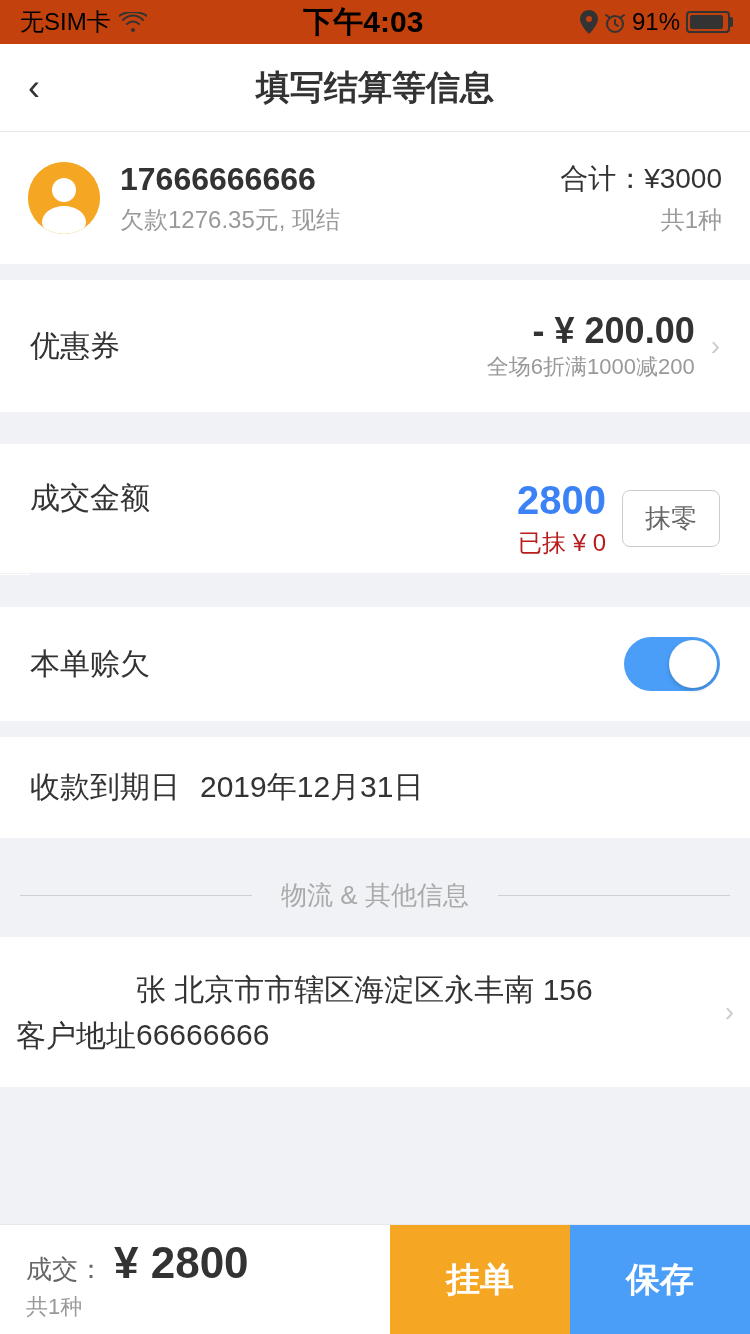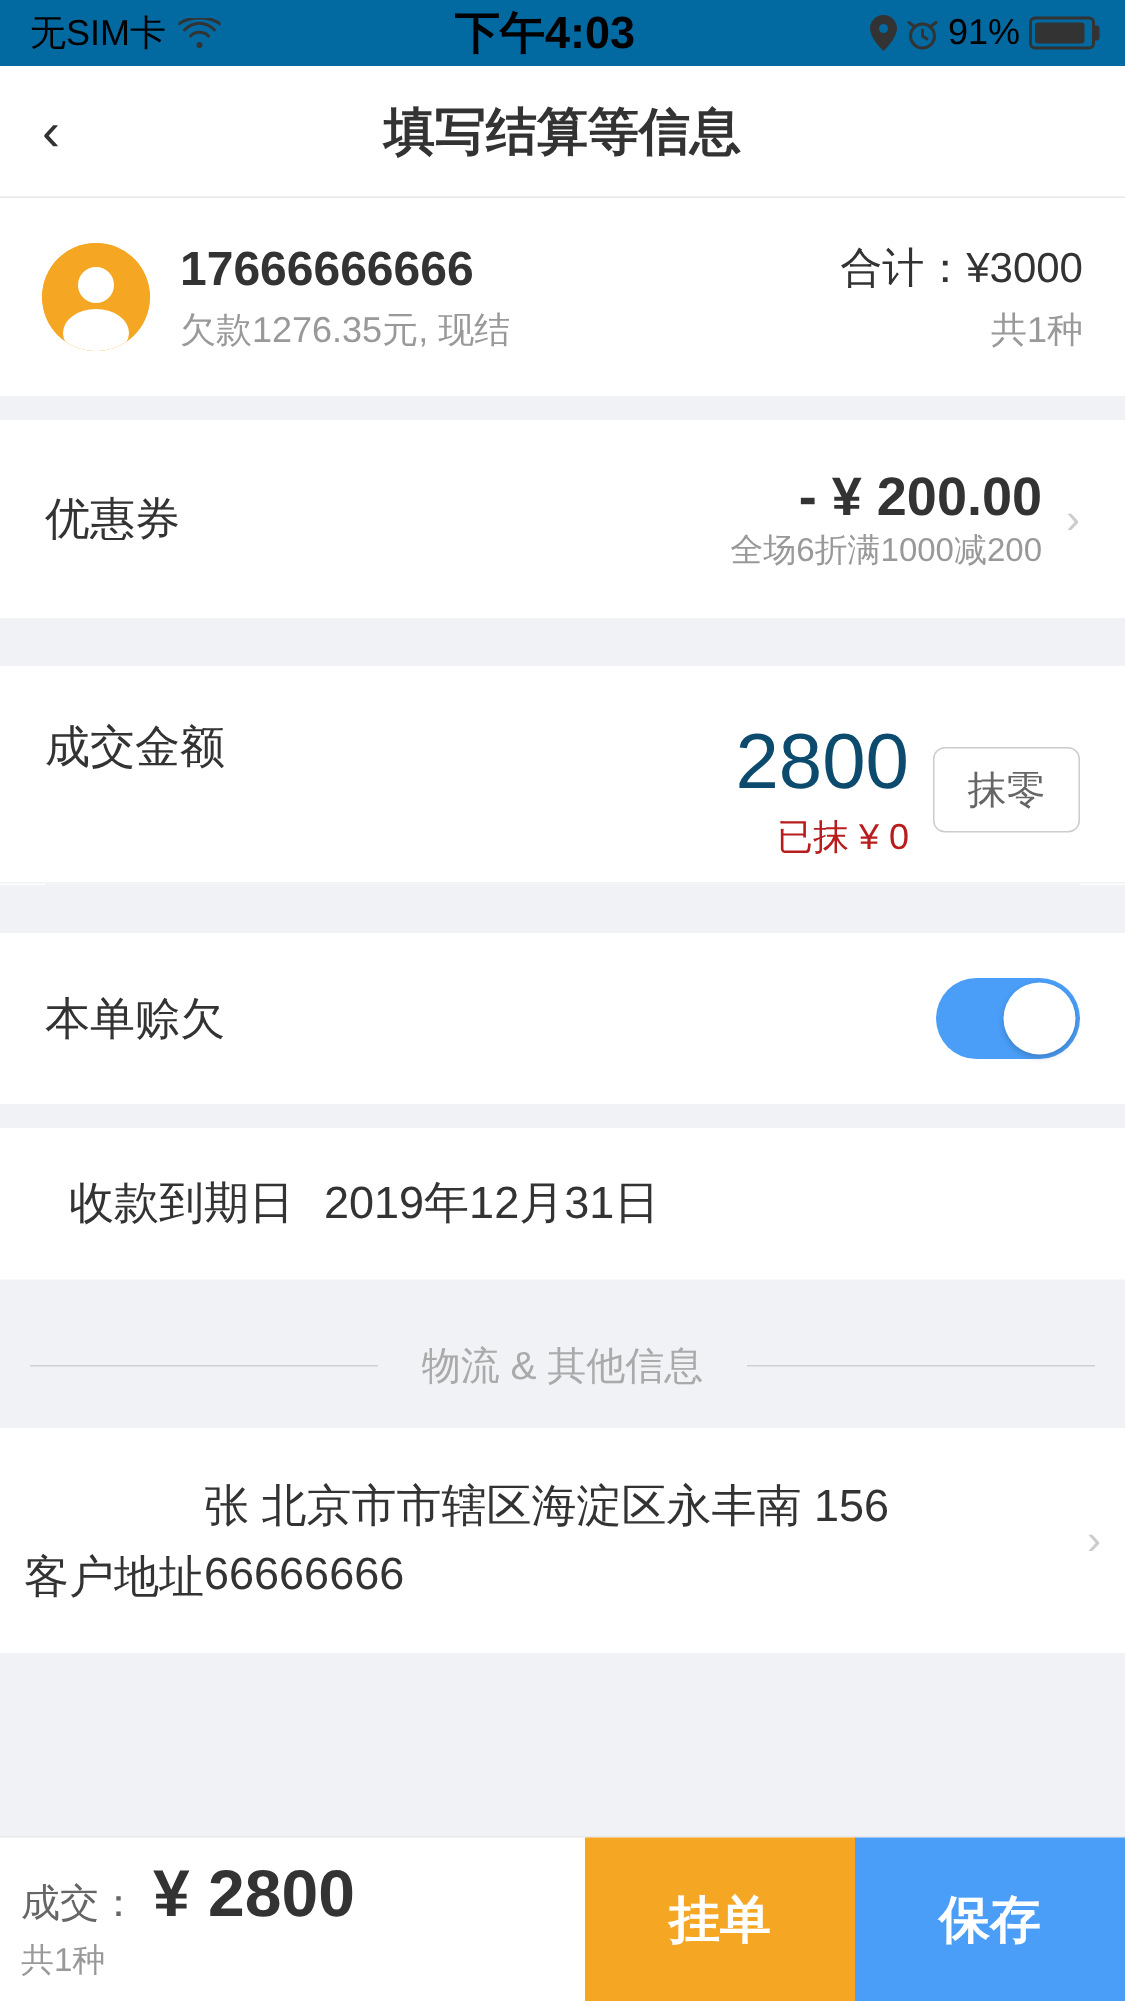--- a/index.html
+++ b/index.html
@@ -8,21 +8,21 @@
       font-family: -apple-system, 'PingFang SC', 'Helvetica Neue', sans-serif;
       background: #f0f2f5;
       width: 750px;
       min-height: 1334px;
       overflow-x: hidden;
       font-size: 28px;
     }
 
     
     .status-bar {
-      background: #0369a1;
+      background: #c2410c;
       height: 44px;
       display: flex;
       align-items: center;
       justify-content: space-between;
       padding: 0 20px;
       font-size: 26px;
       font-weight: 500;
     }
     .status-left {
       display: flex;
@@ -190,23 +190,23 @@
       font-size: 22px;
       color: #999;
     }
     .chevron-right {
       color: #ccc;
       font-size: 28px;
     }
 
     
     .amount-value {
-      font-size: 52px;
-      font-weight: 400;
-      color: #0c4a6e;
+      font-size: 40px;
+      font-weight: 700;
+      color: #3b82f6;
     }
     .round-btn {
       border: 1px solid #ccc;
       border-radius: 8px;
       padding: 10px 22px;
       font-size: 26px;
       color: #666;
       background: #fff;
       cursor: pointer;
     }
@@ -247,21 +247,21 @@
       border-radius: 50%;
       position: absolute;
       top: 3px;
       right: 3px;
       box-shadow: 0 2px 4px rgba(0,0,0,0.2);
     }
 
     
     .due-date-row {
       background: #fff;
-      padding: 30px 46px;
+      padding: 30px 30px;
       display: flex;
       align-items: center;
       gap: 20px;
       margin-bottom: 16px;
     }
     .due-label {
       font-size: 30px;
       color: #333;
     }
     .due-value {
@@ -329,21 +329,21 @@
       background: #fff;
       display: flex;
       align-items: stretch;
       border-top: 1px solid #e8e8e8;
     }
     .bottom-summary {
       flex: 1;
       display: flex;
       flex-direction: column;
       justify-content: center;
-      padding: 0 14px;
+      padding: 0 26px;
     }
     .bottom-summary-top {
       display: flex;
       align-items: baseline;
       gap: 10px;
     }
     .bottom-summary-label {
       font-size: 26px;
       color: #666;
     }

